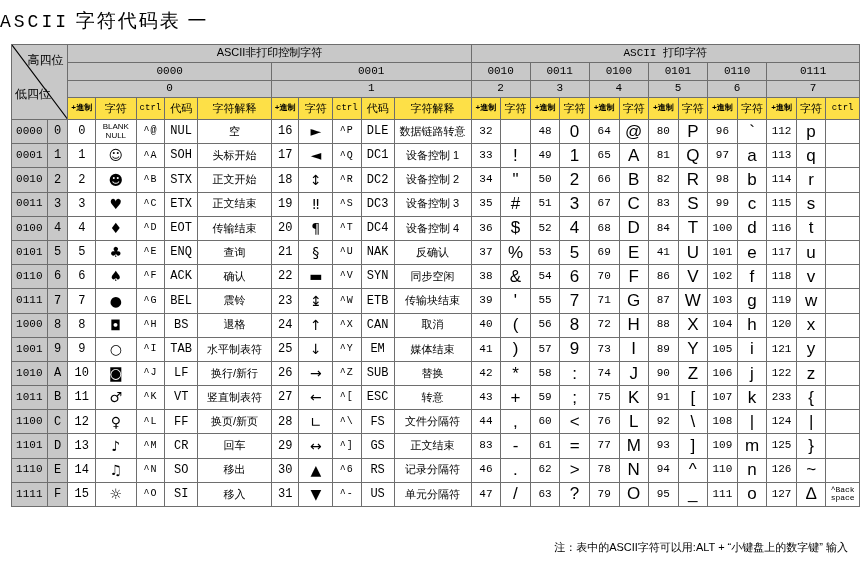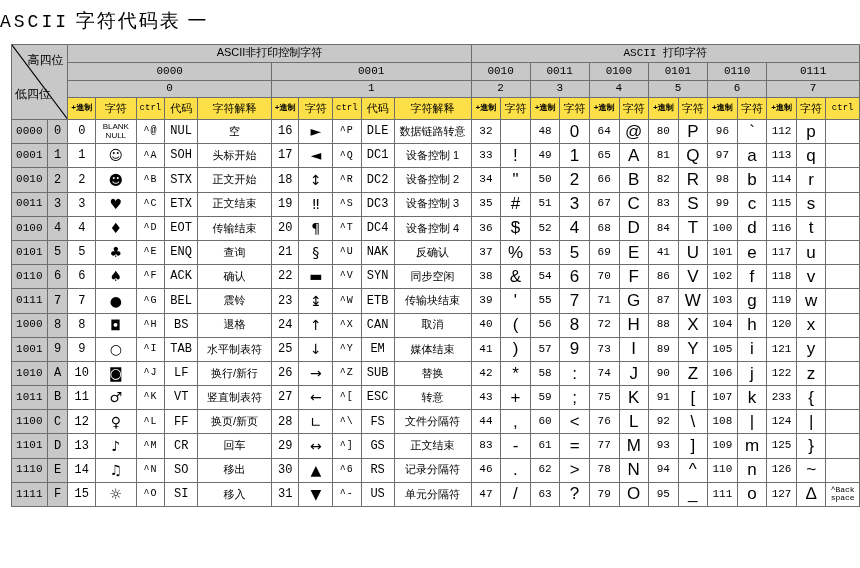--- a/index.html
+++ b/index.html
@@ -609,13 +609,14 @@
           <td class="pchar">_</td>
           <td class="pdec">111</td>
           <td class="pchar">o</td>
           <td class="pdec">127</td>
           <td class="pchar">∆</td>
           <td class="bsp">^Back<br>space</td>
         </tr>
       </tbody>
   </table>
 
+  <div class="note">注：表中的ASCII字符可以用:ALT + “小键盘上的数字键” 输入</div>
 </div>
 
 </body></html>

